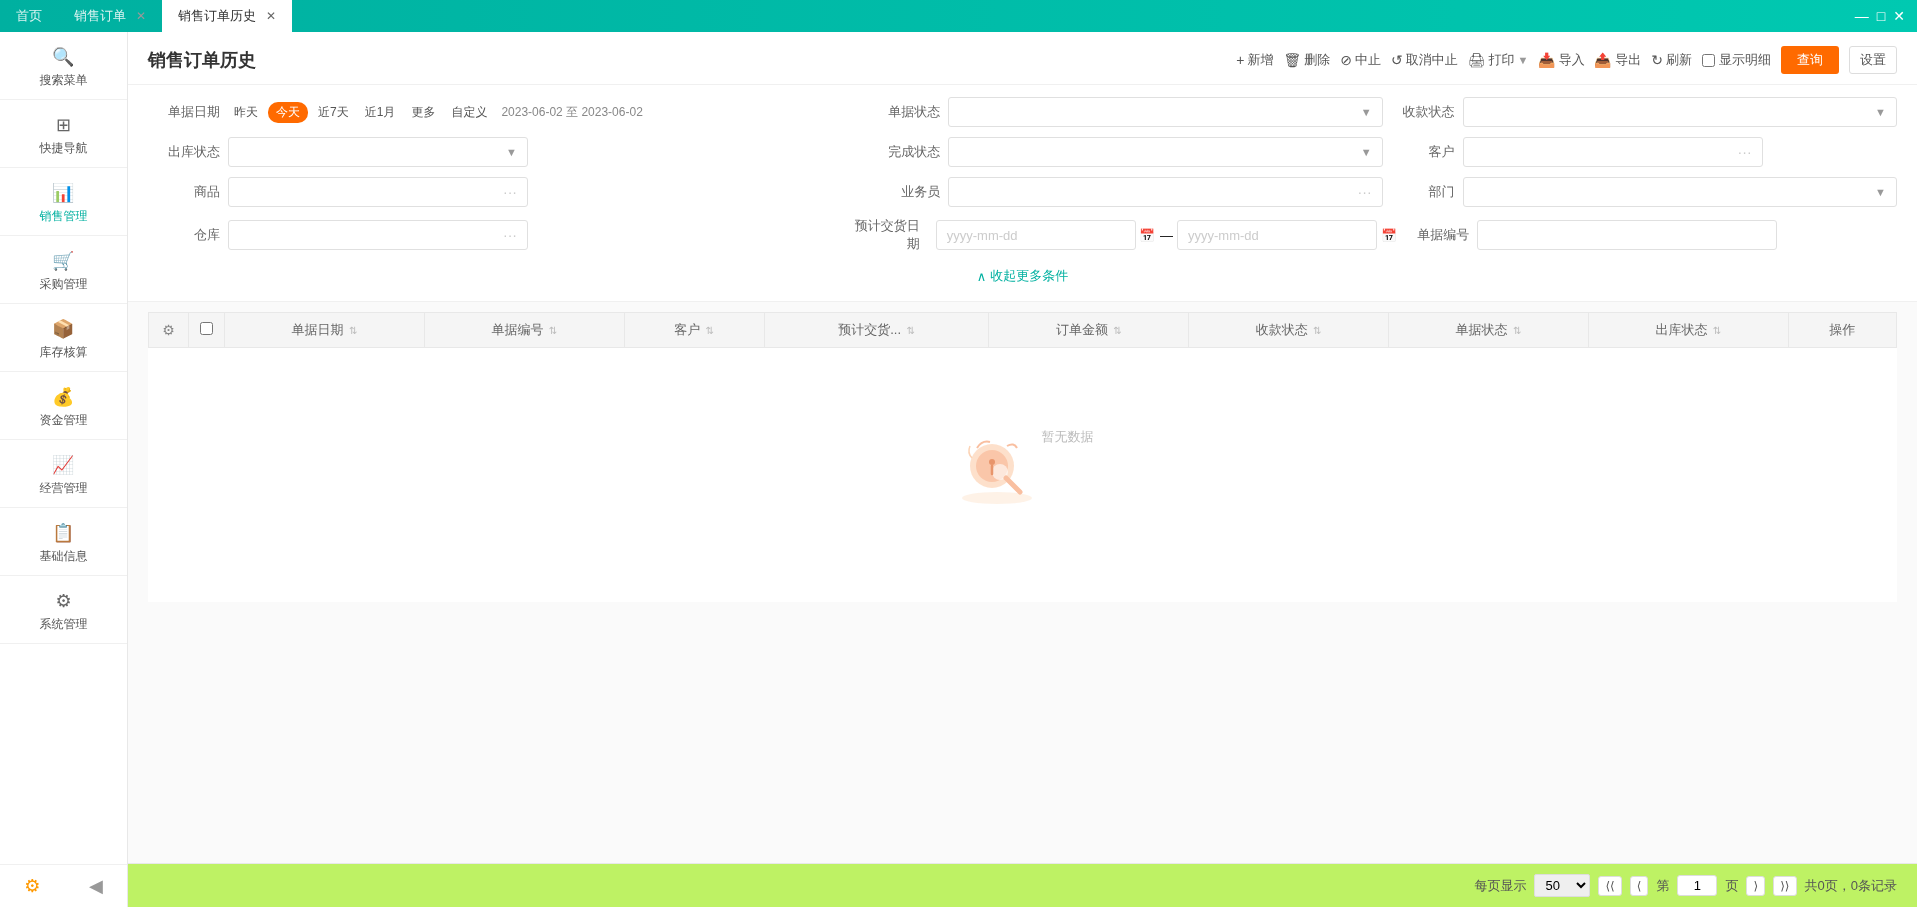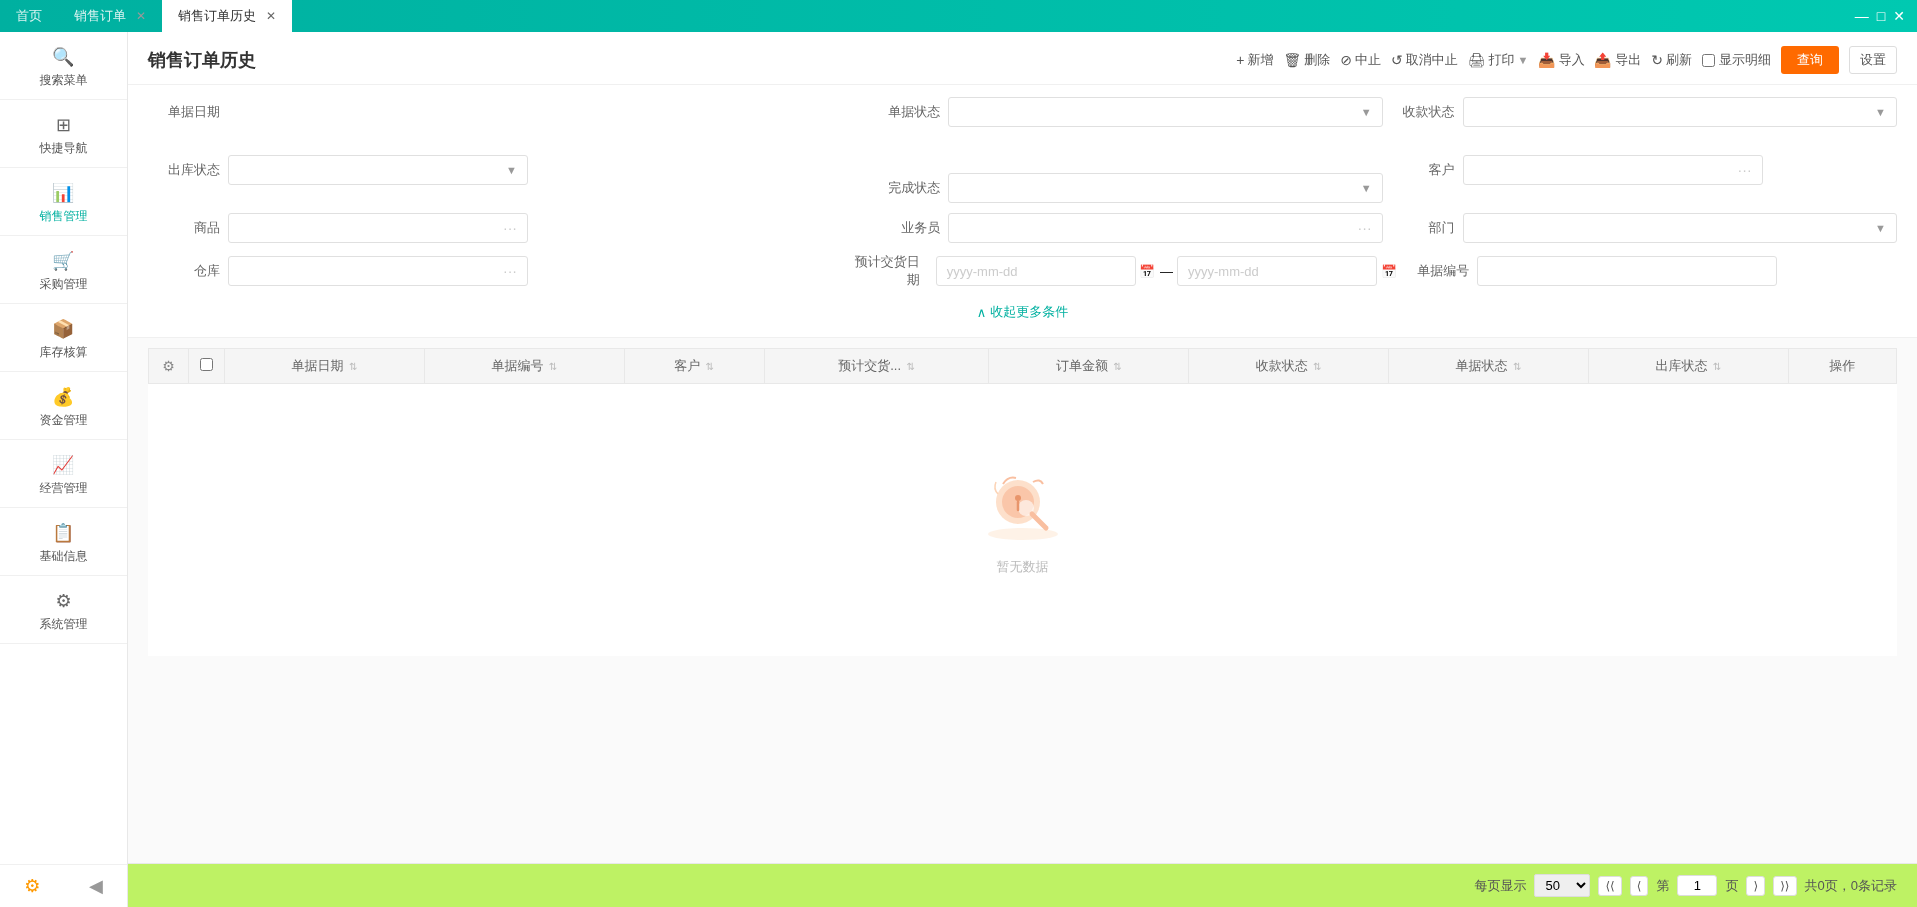--- a/index.html
+++ b/index.html
@@ -274,22 +274,22 @@
       border: 1px solid #e8e8e8;
       padding: 8px 10px;
       font-size: 12px;
       color: #333;
       text-align: center;
     }
     .data-table th .sort-icon { color: #bbb; font-size: 10px; margin-left: 2px; }
     .table-settings-icon { font-size: 14px; color: #888; cursor: pointer; }
     .no-data-area {
       display: flex;
-      flex-direction: column;
-      align-items: center;
+      flex-direction: row;
+      align-items: flex-start;
       justify-content: center;
       padding: 80px 0;
     }
     .no-data-icon {
       width: 90px;
       height: 80px;
       position: relative;
       margin-bottom: 14px;
     }
     .no-data-icon svg { width: 90px; height: 80px; }
@@ -450,20 +450,31 @@
           <span>设置</span>
         </div>
       </div>
     </div>
 
     <div class="filter-section">
 
       <div class="filter-row">
         <div class="filter-col" style="flex:1.4;">
           <span class="filter-label">单据日期</span>
+          <div class="filter-value">
+            <div class="date-range-btns">
+              <span class="date-btn">昨天</span>
+              <span class="date-btn active">今天</span>
+              <span class="date-btn">近7天</span>
+              <span class="date-btn">近1月</span>
+              <span class="date-btn">更多</span>
+              <span class="date-btn">自定义</span>
+            </div>
+            <span class="date-text">2023-06-02 至 2023-06-02</span>
+          </div>
         </div>
         <div class="filter-col" style="flex:1;">
           <span class="filter-label">单据状态</span>
           <div class="filter-select">
             <span></span>
             <span class="arrow">▼</span>
           </div>
         </div>
         <div class="filter-col" style="flex:1;">
           <span class="filter-label">收款状态</span>
@@ -475,21 +486,21 @@
       </div>
 
       <div class="filter-row">
         <div class="filter-col" style="flex:1.4;">
           <span class="filter-label">出库状态</span>
           <div class="filter-select" style="max-width:300px;">
             <span></span>
             <span class="arrow">▼</span>
           </div>
         </div>
-        <div class="filter-col" style="flex:1;margin-top:36px;">
+        <div class="filter-col" style="flex:1;">
           <span class="filter-label">完成状态</span>
           <div class="filter-select">
             <span></span>
             <span class="arrow">▼</span>
           </div>
         </div>
         <div class="filter-col" style="flex:1;">
           <span class="filter-label">客户</span>
           <div class="filter-input" style="max-width:300px; justify-content:flex-end;">
             <span class="filter-ellipsis">···</span>

